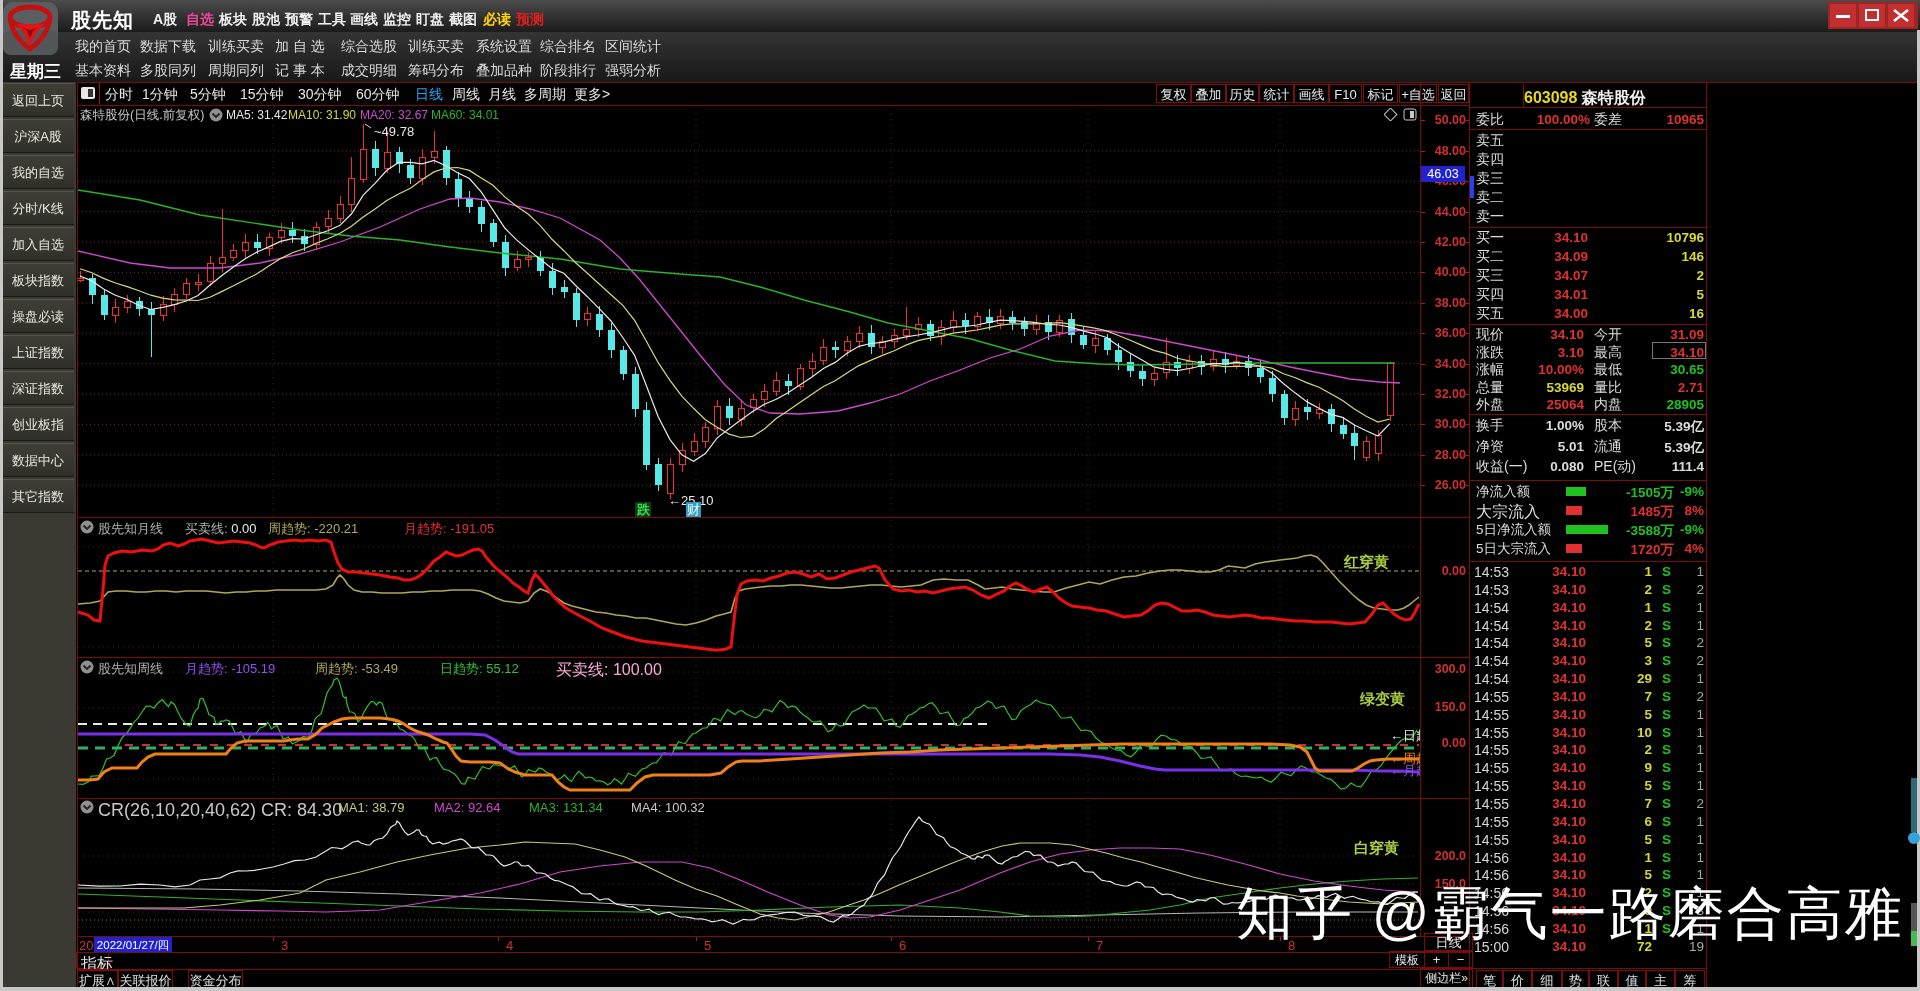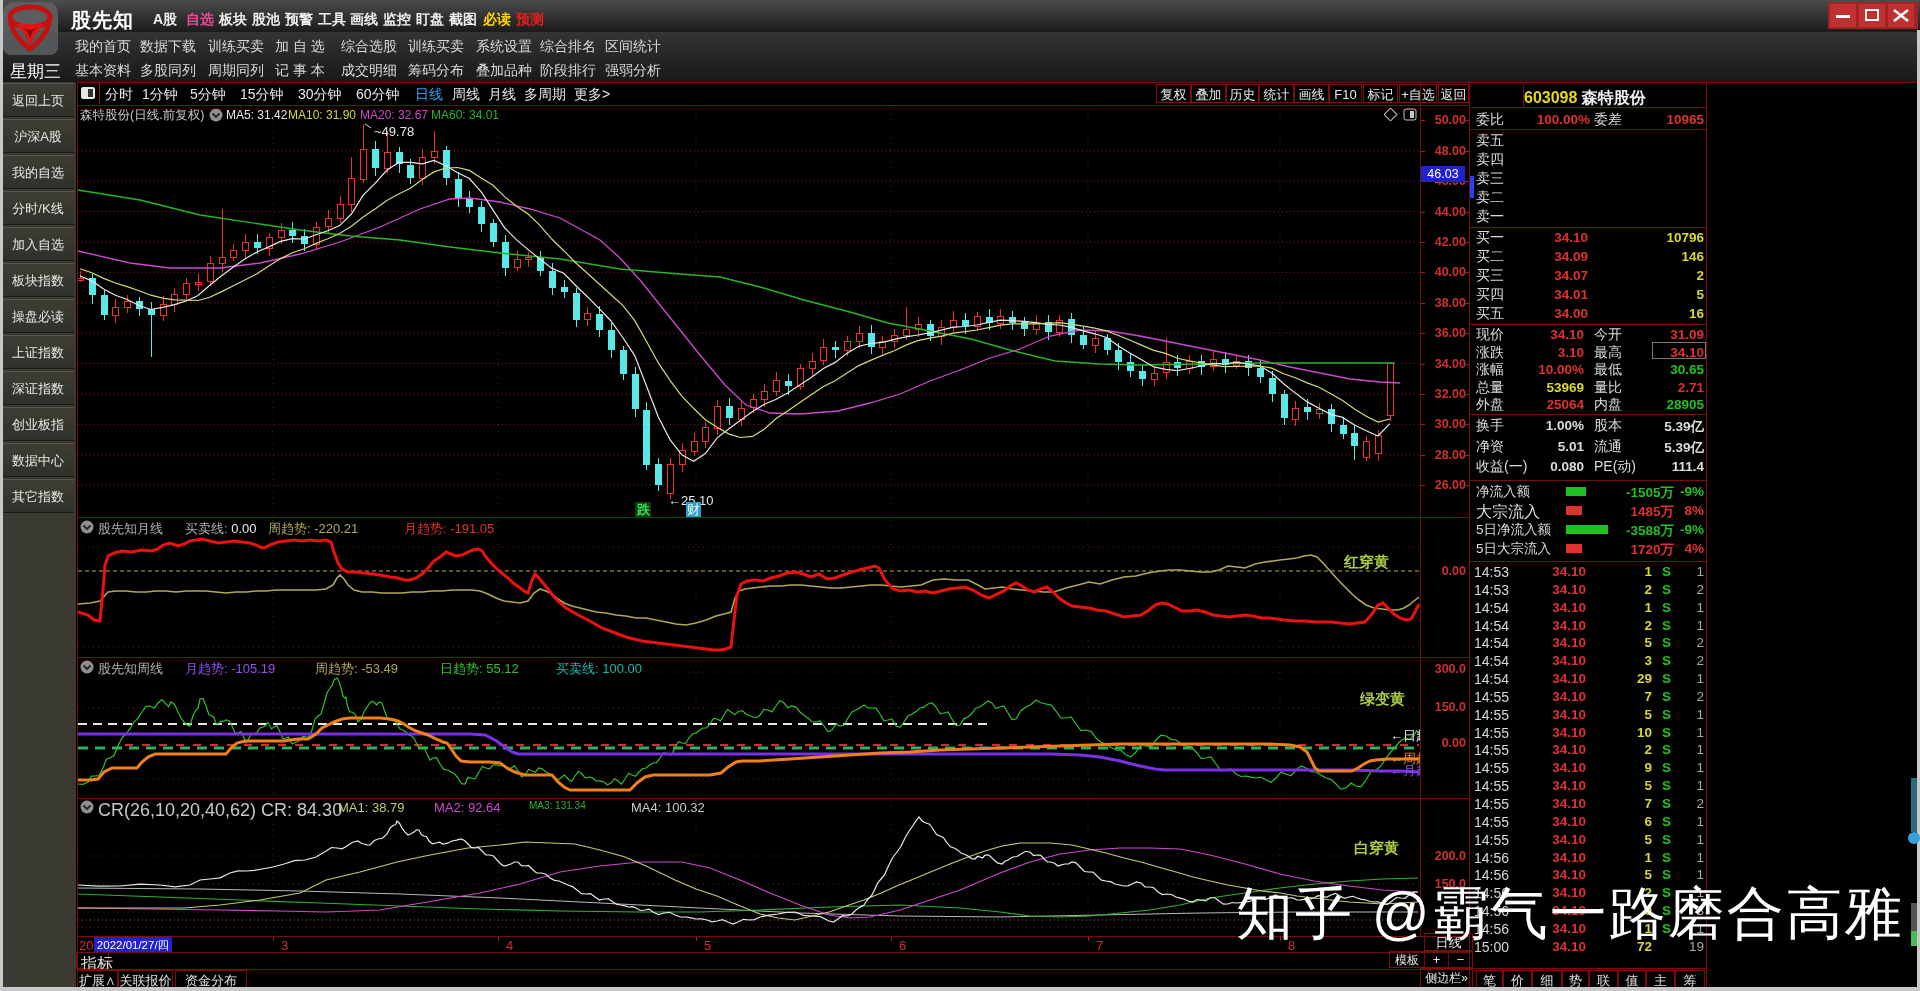--- a/index.html
+++ b/index.html
@@ -50,21 +50,21 @@
 <div class="m1" style="left:516px;color:#e02020">预测</div>
 <svg class="abs" style="left:1828px;top:2px" width="90" height="28">
 <rect x="0" y="0" width="90" height="27" fill="#a02424"></rect>
 <rect x="2" y="2" width="26" height="23" fill="#c03030"></rect>
 <rect x="31" y="2" width="26" height="23" fill="#c03030"></rect>
 <rect x="60" y="2" width="26" height="23" fill="#c03030"></rect>
 <rect x="8" y="13" width="14" height="3" fill="#fff"></rect>
 <rect x="38" y="8" width="12" height="10" fill="none" stroke="#fff" stroke-width="2"></rect>
 <path d="M 66 8 L 80 19 M 80 8 L 66 19" stroke="#fff" stroke-width="2.5"></path>
 </svg>
-<div class="abs" style="left:10px;top:60px;font-size:17px;font-weight:normal;color:#fff">星期三</div>
+<div class="abs" style="left:10px;top:60px;font-size:17px;font-weight:bold;color:#fff">星期三</div>
 <div class="m2" style="left:75px;top:38px">我的首页</div>
 <div class="m2" style="left:140px;top:38px">数据下载</div>
 <div class="m2" style="left:208px;top:38px">训练买卖</div>
 <div class="m2" style="left:275px;top:38px">加 自 选</div>
 <div class="m2" style="left:341px;top:38px">综合选股</div>
 <div class="m2" style="left:408px;top:38px">训练买卖</div>
 <div class="m2" style="left:476px;top:38px">系统设置</div>
 <div class="m2" style="left:540px;top:38px">综合排名</div>
 <div class="m2" style="left:605px;top:38px">区间统计</div>
 <div class="m2" style="left:75px;top:62px">基本资料</div>
@@ -493,49 +493,49 @@
 <div class="abs" style="left:268px;top:520px;font-size:13px;color:#b0a858">周趋势: -220.21</div>
 <div class="abs" style="left:404px;top:520px;font-size:13px;color:#e83030">月趋势: -191.05</div>
 <svg class="abs" style="left:80px;top:660px" width="14" height="14">
     <circle cx="7" cy="7" r="6.5" fill="#909090"></circle>
     <path d="M 3.5 5.5 L 7 9 L 10.5 5.5" stroke="#222" stroke-width="1.8" fill="none"></path>
   </svg>
 <div class="abs" style="left:98px;top:660px;font-size:13px;color:#b0b0b0">股先知周线</div>
 <div class="abs" style="left:185px;top:660px;font-size:13px;color:#9050f0">月趋势: -105.19</div>
 <div class="abs" style="left:315px;top:660px;font-size:13px;color:#b0a858">周趋势: -53.49</div>
 <div class="abs" style="left:440px;top:660px;font-size:13px;color:#30c030">日趋势: 55.12</div>
-<div class="abs" style="left:556px;top:660px;font-size:13px;color:#14b8a6">买卖线: 100.00</div>
+<div class="abs" style="left:556px;top:660px;font-size:16px;color:#f9a8d4">买卖线: 100.00</div>
 <svg class="abs" style="left:80px;top:800px" width="14" height="14">
     <circle cx="7" cy="7" r="6.5" fill="#909090"></circle>
     <path d="M 3.5 5.5 L 7 9 L 10.5 5.5" stroke="#222" stroke-width="1.8" fill="none"></path>
   </svg>
 <div class="abs" style="left:98px;top:800px;font-size:18px;color:#c8c8c8">CR(26,10,20,40,62)  CR: 84.30</div>
 <div class="abs" style="left:338px;top:800px;font-size:13px;color:#c8c878">MA1: 38.79</div>
 <div class="abs" style="left:434px;top:800px;font-size:13px;color:#d048d0">MA2: 92.64</div>
-<div class="abs" style="left:529px;top:800px;font-size:10px;color:#30b030">MA3: 131.34</div>
+<div class="abs" style="left:529px;top:800px;font-size:13px;color:#30b030">MA3: 131.34</div>
 <div class="abs" style="left:631px;top:800px;font-size:13px;color:#c8c8c8">MA4: 100.32</div>
 <div class="abs" style="left:79px;top:938px;font-size:13px;color:#d03030">20</div>
 <div class="abs" style="left:94px;top:937px;width:78px;height:16px;background:#2222cc;color:#fff;font-size:11.5px;line-height:16px;text-align:center;white-space:nowrap">2022/01/27/四</div>
 <div class="vl" style="left:273px;top:936px;height:5px;background:#a02020"></div>
 <div class="abs" style="left:281px;top:938px;font-size:13px;color:#d03030">3</div>
 <div class="vl" style="left:498px;top:936px;height:5px;background:#a02020"></div>
 <div class="abs" style="left:506px;top:938px;font-size:13px;color:#d03030">4</div>
 <div class="vl" style="left:696px;top:936px;height:5px;background:#a02020"></div>
 <div class="abs" style="left:704px;top:938px;font-size:13px;color:#d03030">5</div>
 <div class="vl" style="left:891px;top:936px;height:5px;background:#a02020"></div>
 <div class="abs" style="left:899px;top:938px;font-size:13px;color:#d03030">6</div>
 <div class="vl" style="left:1088px;top:936px;height:5px;background:#a02020"></div>
 <div class="abs" style="left:1096px;top:938px;font-size:13px;color:#d03030">7</div>
 <div class="vl" style="left:1280px;top:936px;height:5px;background:#a02020"></div>
 <div class="abs" style="left:1288px;top:938px;font-size:13px;color:#d03030">8</div>
 <div class="abs" style="left:76px;top:952px;width:33px;height:17px;border:1px solid #7a0c0c;border-top:none"></div>
 <div class="abs" style="left:81px;top:954px;font-size:16px;color:#e0e0e0">指标</div>
 <div class="tab" style="left:77px;top:970px;width:41px">扩展∧</div>
 <div class="tab" style="left:118px;top:970px;width:55px">关联报价</div>
-<div class="tab" style="left:175px;top:970px;width:72px">资金分布</div>
+<div class="tab" style="left:188px;top:970px;width:55px">资金分布</div>
 <div class="abs" style="left:1424px;top:933px;width:49px;height:18px;border:1px solid #7a0c0c;color:#e8e8e8;font-size:13px;text-align:center;line-height:17px">日线</div>
 <div class="abs" style="left:1389px;top:951px;width:36px;height:17px;border:1px solid #7a0c0c;color:#e8e8e8;font-size:12px;text-align:center;line-height:16px">模板</div>
 <div class="abs" style="left:1424px;top:951px;width:25px;height:17px;border:1px solid #7a0c0c;color:#e8e8e8;font-size:13px;text-align:center;line-height:15px">+</div>
 <div class="abs" style="left:1448px;top:951px;width:25px;height:17px;border:1px solid #7a0c0c;color:#e8e8e8;font-size:13px;text-align:center;line-height:15px">−</div>
 <div class="abs" style="left:1420px;top:968px;width:53px;height:20px;border:1px solid #7a0c0c;color:#e8e8e8;font-size:12px;text-align:center;line-height:19px">侧边栏»</div>
 <div class="abs" style="left:1524px;top:88px;font-size:16px;font-weight:bold;color:#e8d820">603098 <span style="color:#f0f0f0">森特股份</span></div>
 <div class="ql" style="left:1476px;top:111px">委比</div>
 <div class="qv r" style="left:1520px;top:112px;width:70px">100.00%</div>
 <div class="ql" style="left:1594px;top:111px">委差</div>
 <div class="qv r" style="left:1634px;top:112px;width:70px">10965</div>

